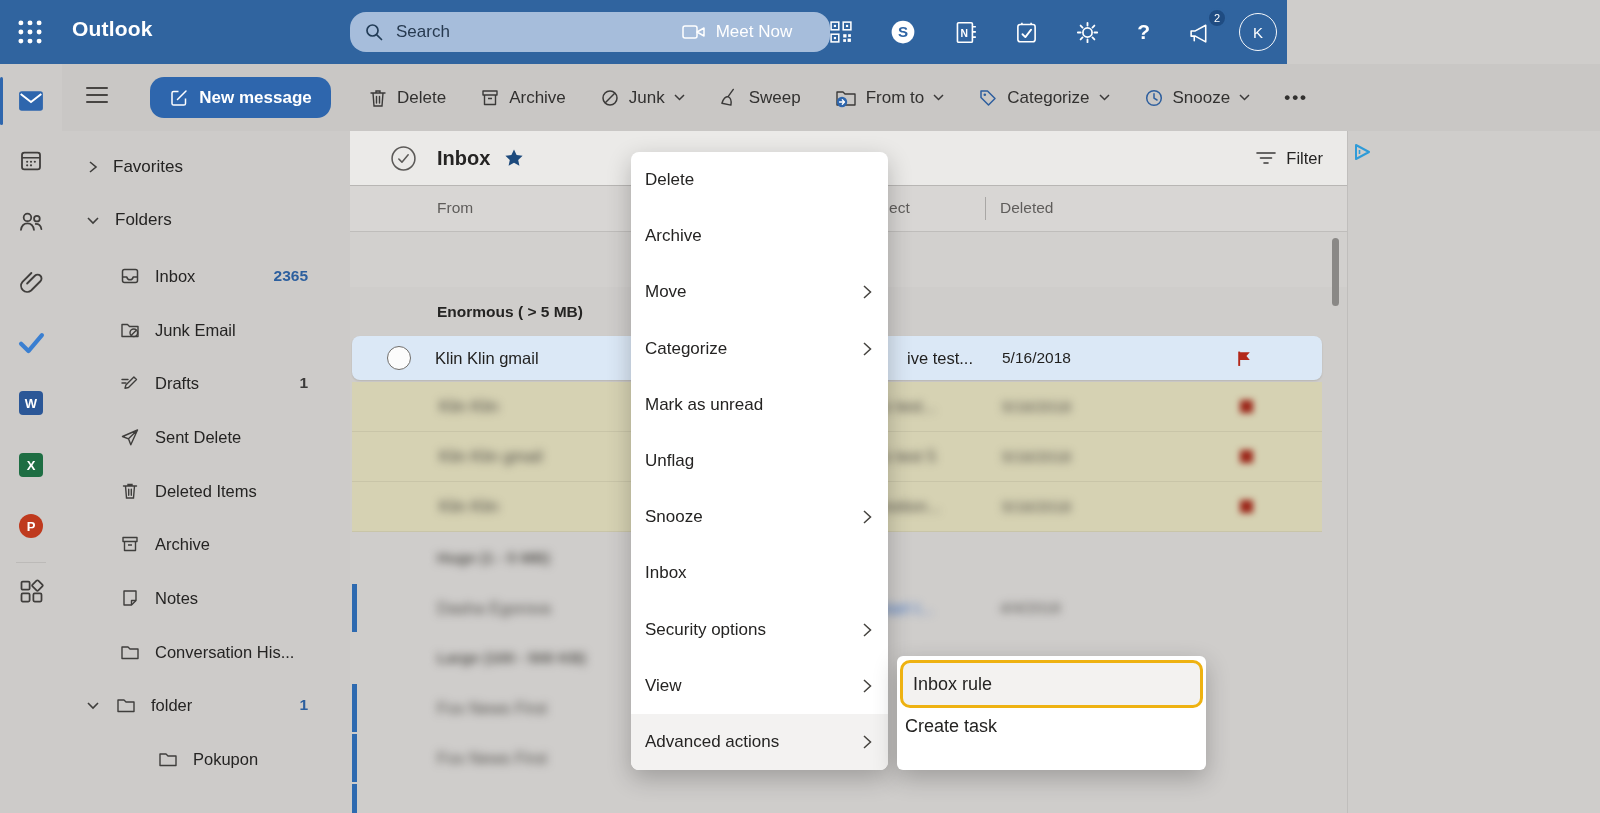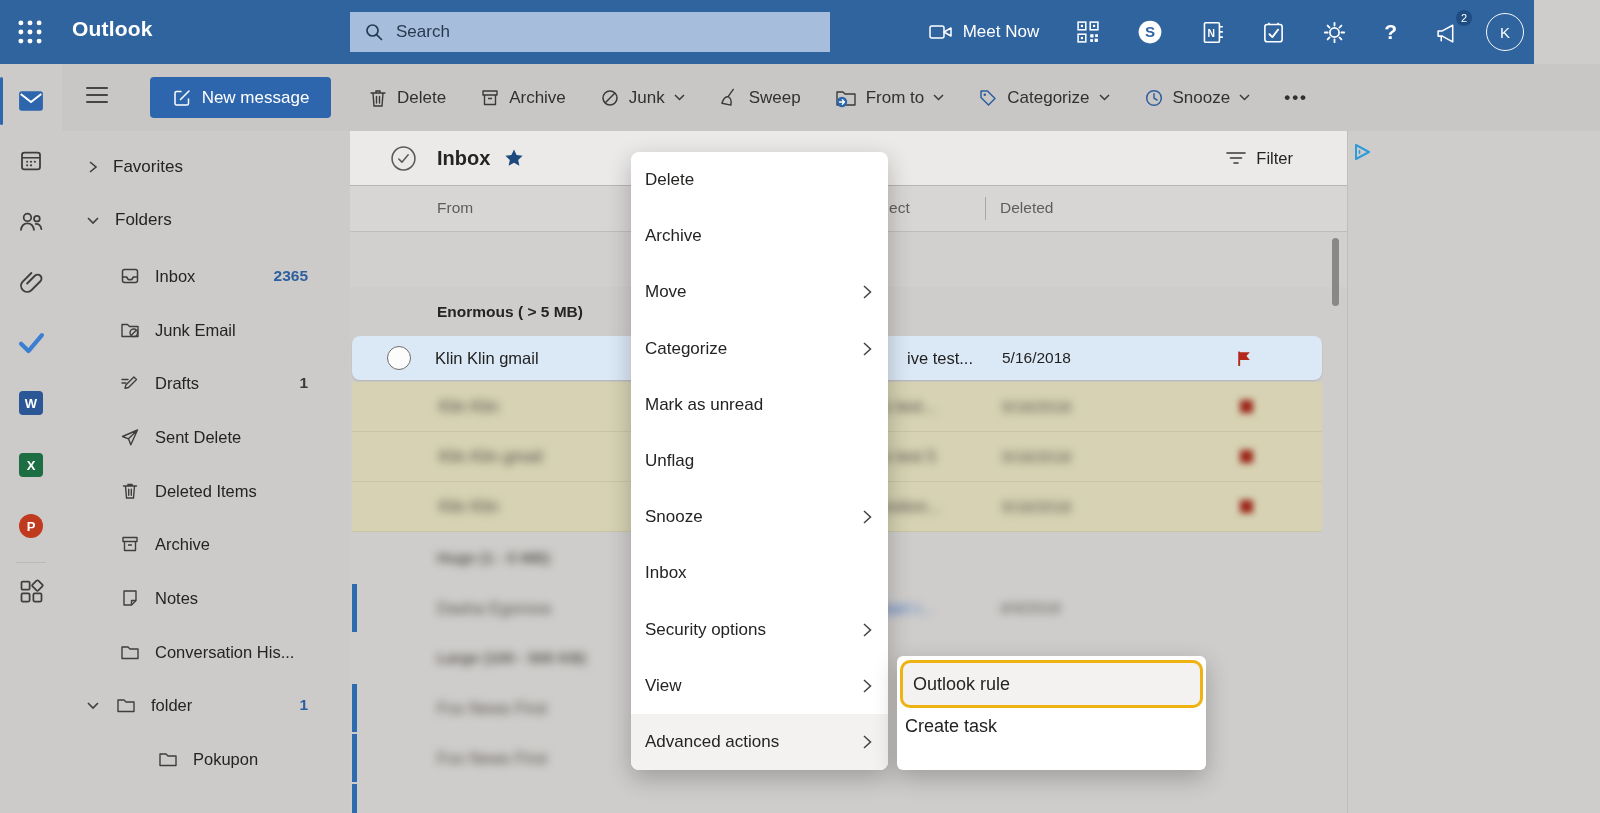--- a/index.html
+++ b/index.html
@@ -2,39 +2,39 @@
 <html><head>
 <meta charset="utf-8">
 <style>
   *{box-sizing:border-box;margin:0;padding:0}
   body{width:1600px;height:813px;position:relative;overflow:hidden;
        font-family:"Liberation Sans",sans-serif;background:#cfcdcb;color:#252423}
   .abs{position:absolute}
   svg{display:block}
 
   
-  .topbar{position:absolute;left:0;top:0;width:1534px;height:64px;background:#30649f;color:#fff;z-index:40}
+  .topbar{position:absolute;left:0;top:0;width:1287px;height:64px;background:#30649f;color:#fff;z-index:40}
   .waffle{position:absolute;left:17px;top:19px;width:28px;height:28px;cursor:pointer}
   .brand{position:absolute;left:72px;top:17px;font-size:21px;font-weight:600;letter-spacing:.2px}
-  .search{position:absolute;left:350px;top:12px;width:480px;height:40px;background:#a6bddb;border-radius:0;
+  .search{position:absolute;left:350px;top:12px;width:480px;height:40px;background:#a6bddb;border-radius:16px;
           display:flex;align-items:center;padding-left:14px;gap:12px;color:#273a50;font-size:17px}
   .tb-right{position:absolute;right:10px;top:0;height:64px;display:flex;align-items:center;gap:14px}
   .tb-btn{height:48px;display:flex;align-items:center;justify-content:center;gap:10px;padding:0 12px;
           font-size:17px;color:#fff;cursor:pointer;position:relative}
   .badge{position:absolute;top:0px;right:-2px;width:20px;height:20px;border-radius:50%;background:#1f4c82;
          border:2px solid #30649f;font-size:11px;display:flex;align-items:center;justify-content:center}
   .avatar{width:38px;height:38px;border-radius:50%;border:1.6px solid rgba(255,255,255,.95);
           display:flex;align-items:center;justify-content:center;font-size:15px;cursor:pointer}
 
   
   .cmdbar{position:absolute;left:62px;top:64px;right:0;height:67px;background:#c9c7c5;z-index:5}
   .hamburger{position:absolute;left:24px;top:23px;width:22px;cursor:pointer}
   .hamburger div{height:2px;background:#474543;margin-bottom:5px;border-radius:1px}
-  .newmsg{position:absolute;left:88px;top:13px;height:41px;width:181px;border-radius:4px;background:#2e66ad;
-          color:#fff;display:flex;align-items:center;justify-content:center;gap:10px;font-size:17px;font-weight:400;cursor:pointer}
+  .newmsg{position:absolute;left:88px;top:13px;height:41px;width:181px;border-radius:14px;background:#2e66ad;
+          color:#fff;display:flex;align-items:center;justify-content:center;gap:10px;font-size:17px;font-weight:700;cursor:pointer}
   .actions{position:absolute;left:306px;top:0;height:67px;display:flex;align-items:center;gap:34px}
   .action{display:flex;align-items:center;gap:9px;font-size:17px;color:#323130;cursor:pointer;white-space:nowrap}
 
   
   .rail{position:absolute;left:0;top:64px;width:62px;bottom:0;background:#cdcbc9;z-index:6}
   .rail-item{position:absolute;left:0;width:62px;height:48px;display:flex;align-items:center;justify-content:center;cursor:pointer}
   .rail-sel{position:absolute;left:0;top:13px;width:3px;height:48px;background:#2e66ad;border-radius:2px}
   .tile{width:24px;height:24px;border-radius:4px;color:#fff;font-size:13px;font-weight:700;
         display:flex;align-items:center;justify-content:center}
   .rail-div{position:absolute;left:16px;top:498px;width:30px;height:1px;background:#bcbab8}
@@ -447,21 +447,21 @@
     <div style="margin-left:40px;cursor:pointer">
       <svg viewBox="0 0 26 26" width="27" height="27">
         <circle cx="13" cy="13" r="11" fill="none" stroke="#5c5a58" stroke-width="1.5"></circle>
         <polyline points="8.5,13.5 11.5,16.5 17.5,9.5" fill="none" stroke="#5c5a58" stroke-width="1.5" stroke-linecap="round" stroke-linejoin="round"></polyline>
       </svg>
     </div>
     <span style="margin-left:20px;font-size:20px;font-weight:700">Inbox</span>
     <svg viewBox="0 0 20 20" width="20" height="20" style="margin-left:14px;cursor:pointer">
       <path d="M10 1.5l2.6 5.6 6 .7-4.4 4.1 1.2 5.9-5.4-3-5.4 3 1.2-5.9L1.4 7.8l6-.7z" fill="#1d4a7c"></path>
     </svg>
-    <div style="margin-left:auto;margin-right:54px;display:flex;align-items:center;gap:10px;font-size:16.5px;cursor:pointer">
+    <div style="margin-left:auto;margin-right:24px;display:flex;align-items:center;gap:10px;font-size:16.5px;cursor:pointer">
       <svg viewBox="0 0 20 14" width="20" height="14">
         <g stroke="#3b3a39" stroke-width="1.6" stroke-linecap="round">
           <line x1="1" y1="2" x2="19" y2="2"></line>
             <line x1="4.5" y1="7" x2="15.5" y2="7"></line>
             <line x1="8" y1="12" x2="12" y2="12"></line>
           </g>
       </svg>
       <span>Filter</span>
     </div>
   </div>
@@ -593,18 +593,18 @@
   <div class="mitem mactive">
     <span>Advanced actions</span>
     <svg class="chev" viewBox="0 0 9 14" width="9" height="14">
       <polyline points="1,1 7.5,7 1,13" fill="none" stroke="#45433f" stroke-width="1.5"></polyline>
       </svg>
   </div>
 </div>
 
 <div class="submenu">
   <div class="sub1">
-    <span>Outlook rule</span>
+    <span>Inbox rule</span>
   </div>
   <div class="sub2">
     <span>Create task</span>
   </div>
 </div>
 
 </body></html>

